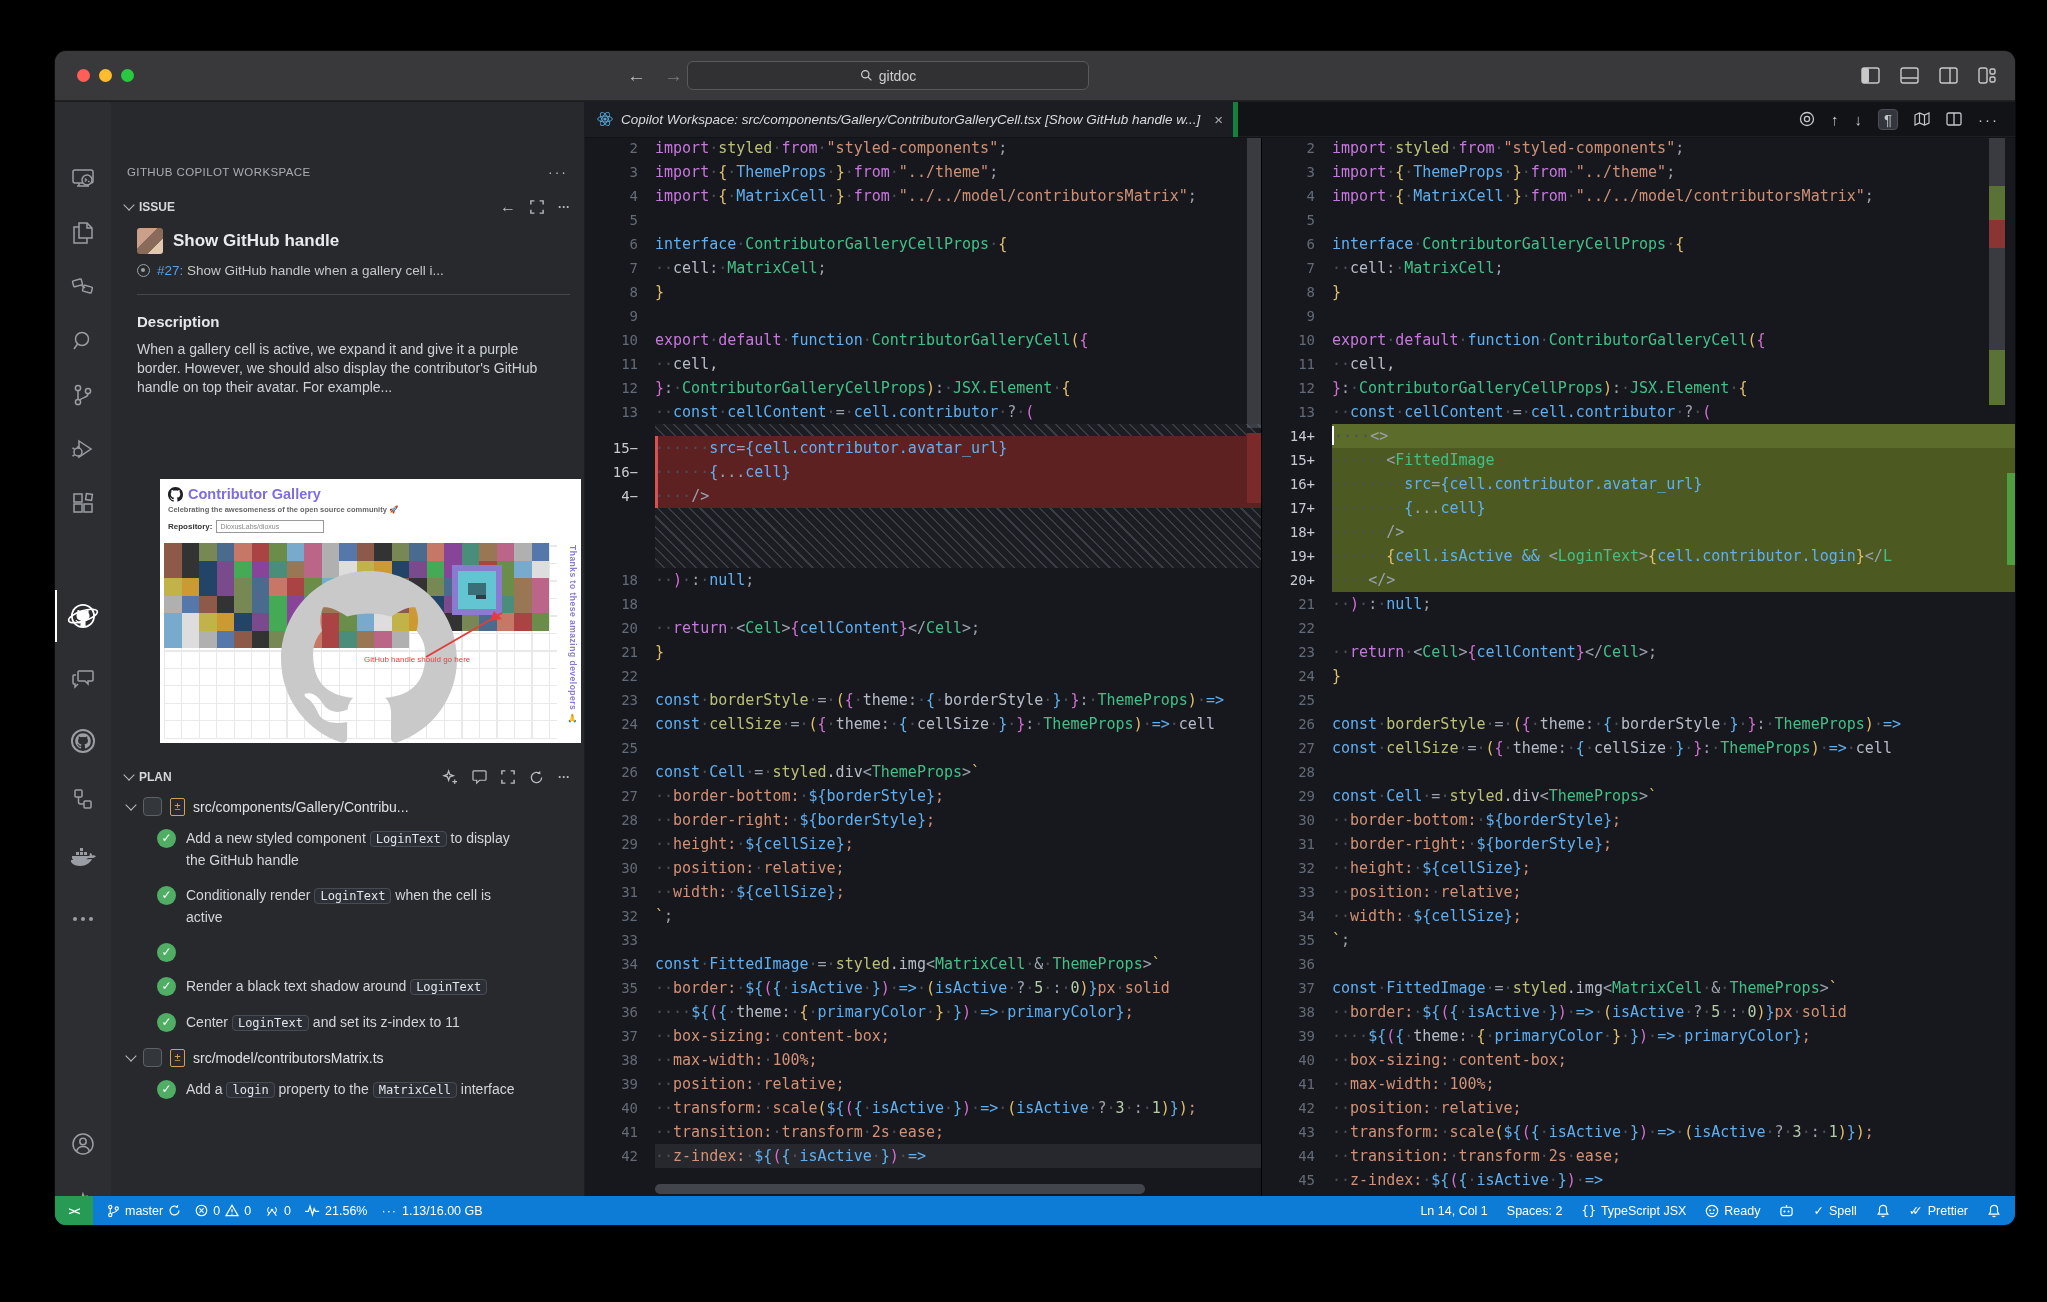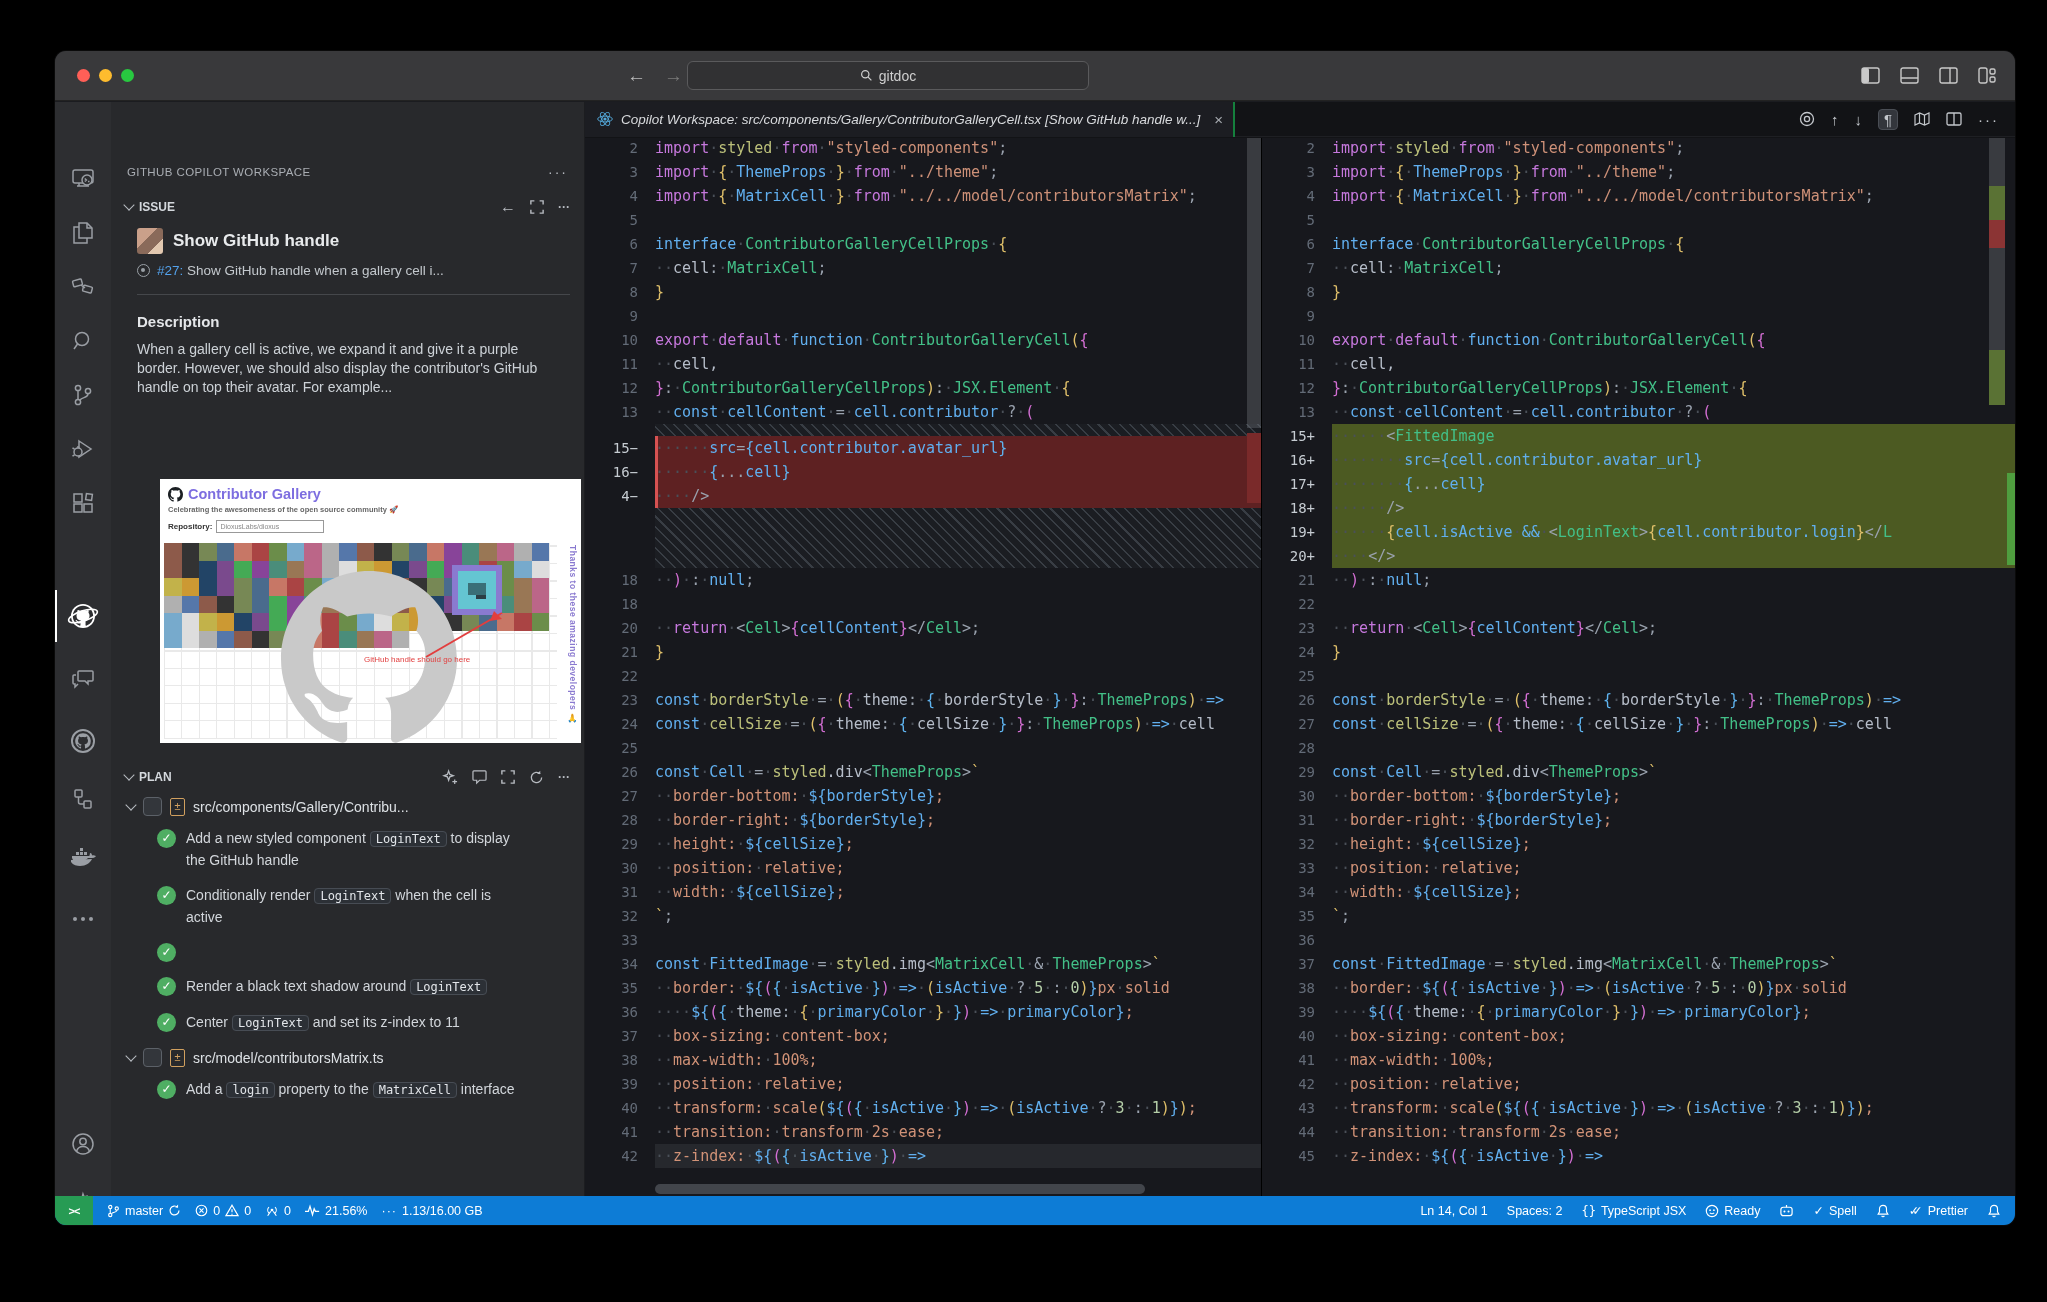--- a/index.html
+++ b/index.html
@@ -61,21 +61,21 @@
   .plan-group{display:flex;align-items:center;gap:8px;padding:7px 10px 5px 16px;font-size:14px;color:#dde1e5}
   .cbx{width:19px;height:19px;border:1px solid #5c6168;border-radius:4px;background:#33363b;flex:none}
   .difffile{width:15px;height:18px;border:1.5px solid #d1a05f;border-radius:2px;color:#d1a05f;font-size:11px;line-height:15px;text-align:center;flex:none}
   .plan-item{display:flex;gap:10px;padding:7px 16px 7px 46px;font-size:14px;line-height:21px;color:#d2d6db}
   .gcheck{width:19px;height:19px;border-radius:50%;background:#4fae63;color:#fff;font-size:12px;line-height:19px;text-align:center;flex:none;margin-top:1px}
   .chip{font-family:"DejaVu Sans Mono",monospace;font-size:12px;background:#2c3036;border:1px solid #474c54;border-radius:4px;padding:0 5px;color:#e2e5e9;white-space:nowrap}
   .ptext{max-width:340px}
   
   .editor{flex:1;background:#121316;position:relative;overflow:hidden}
   .tabbar{height:35px;display:flex;align-items:center;background:#121316;border-bottom:1px solid #1e1f23}
-  .tab{height:35px;display:flex;align-items:center;gap:8px;padding:0 10px 0 12px;background:#1c1d22;color:#d8dadd;font-size:13.5px;font-style:italic;border-right:2px solid #15803d}
+  .tab{height:35px;display:flex;align-items:center;gap:8px;padding:0 10px 0 12px;background:#1c1d22;color:#d8dadd;font-size:13.5px;font-style:italic;border-right:5px solid #15803d}
   .tab .close{font-style:normal;color:#a7abb0;margin-left:6px;font-size:15px}
   .ed-tools{margin-left:auto;display:flex;align-items:center;gap:16px;color:#c3c7cc;padding-right:16px;font-size:15px}
   .pilcrow{background:#33363c;border:1px solid #4a4e55;border-radius:4px;padding:0 5px;line-height:19px}
   .panes{position:absolute;top:36px;left:0;right:0;bottom:0;display:flex}
   .pane{position:relative;overflow:hidden;background:#17181d}
   .pane.left{width:677px;border-right:1px solid #000}
   .pane.right{flex:1}
   .code{position:absolute;top:-2px;left:0;right:0;font-family:"DejaVu Sans Mono",monospace;font-size:15px}
   .crow{display:flex;height:24px;line-height:24px;white-space:pre}
   .gut{width:70px;flex:none;text-align:right;padding-right:17px;color:#636b77;font-size:14px}
@@ -599,20 +599,21 @@
               <div class="crow"><span class="gut">4</span><span class="ctext"><span style="color: rgb(198, 120, 221);">import</span><span class="ws">·</span><span style="color: rgb(224, 192, 106);">{</span><span class="ws">·</span><span style="color: rgb(97, 175, 239);">MatrixCell</span><span class="ws">·</span><span style="color: rgb(224, 192, 106);">}</span><span class="ws">·</span><span style="color: rgb(198, 120, 221);">from</span><span class="ws">·</span><span style="color: rgb(206, 145, 120);">"../../model/contributorsMatrix"</span><span style="color: rgb(154, 162, 174);">;</span></span></div>
               <div class="crow"><span class="gut">5</span><span class="ctext"></span></div>
               <div class="crow"><span class="gut">6</span><span class="ctext"><span style="color: rgb(97, 175, 239);">interface</span><span class="ws">·</span><span style="color: rgb(67, 192, 136);">ContributorGalleryCellProps</span><span class="ws">·</span><span style="color: rgb(224, 192, 106);">{</span></span></div>
               <div class="crow"><span class="gut">7</span><span class="ctext"><span class="ws">··</span><span style="color: rgb(182, 189, 201);">cell</span><span style="color: rgb(154, 162, 174);">:</span><span class="ws">·</span><span style="color: rgb(67, 192, 136);">MatrixCell</span><span style="color: rgb(154, 162, 174);">;</span></span></div>
               <div class="crow"><span class="gut">8</span><span class="ctext"><span style="color: rgb(224, 192, 106);">}</span></span></div>
               <div class="crow"><span class="gut">9</span><span class="ctext"></span></div>
               <div class="crow"><span class="gut">10</span><span class="ctext"><span style="color: rgb(198, 120, 221);">export</span><span class="ws">·</span><span style="color: rgb(198, 120, 221);">default</span><span class="ws">·</span><span style="color: rgb(97, 175, 239);">function</span><span class="ws">·</span><span style="color: rgb(67, 192, 136);">ContributorGalleryCell</span><span style="color: rgb(224, 192, 106);">(</span><span style="color: rgb(212, 111, 212);">{</span></span></div>
               <div class="crow"><span class="gut">11</span><span class="ctext"><span class="ws">··</span><span style="color: rgb(182, 189, 201);">cell,</span></span></div>
               <div class="crow"><span class="gut">12</span><span class="ctext"><span style="color: rgb(212, 111, 212);">}</span><span style="color: rgb(154, 162, 174);">:</span><span class="ws">·</span><span style="color: rgb(67, 192, 136);">ContributorGalleryCellProps</span><span style="color: rgb(224, 192, 106);">)</span><span style="color: rgb(154, 162, 174);">:</span><span class="ws">·</span><span style="color: rgb(67, 192, 136);">JSX.Element</span><span class="ws">·</span><span style="color: rgb(224, 192, 106);">{</span></span></div>
               <div class="crow"><span class="gut">13</span><span class="ctext"><span class="ws">··</span><span style="color: rgb(97, 175, 239);">const</span><span class="ws">·</span><span style="color: rgb(97, 175, 239);">cellContent</span><span class="ws">·</span><span style="color: rgb(154, 162, 174);">=</span><span class="ws">·</span><span style="color: rgb(97, 175, 239);">cell.contributor</span><span class="ws">·</span><span style="color: rgb(154, 162, 174);">?</span><span class="ws">·</span><span style="color: rgb(212, 111, 212);">(</span></span></div>
+              <div class="crow add cur"><span class="gut">14+</span><span class="ctext"><span class="cursor"></span><span class="ws">····</span><span style="color: rgb(154, 162, 174);">&lt;&gt;</span></span></div>
               <div class="crow add"><span class="gut">15+</span><span class="ctext"><span class="ws">······</span><span style="color: rgb(154, 162, 174);">&lt;</span><span style="color: rgb(67, 192, 136);">FittedImage</span></span></div>
               <div class="crow add"><span class="gut">16+</span><span class="ctext"><span class="ws">········</span><span style="color: rgb(97, 175, 239);">src</span><span style="color: rgb(154, 162, 174);">=</span><span style="color: rgb(95, 180, 240);">{</span><span style="color: rgb(97, 175, 239);">cell.contributor.avatar_url</span><span style="color: rgb(95, 180, 240);">}</span></span></div>
               <div class="crow add"><span class="gut">17+</span><span class="ctext"><span class="ws">········</span><span style="color: rgb(95, 180, 240);">{</span><span style="color: rgb(154, 162, 174);">...</span><span style="color: rgb(97, 175, 239);">cell</span><span style="color: rgb(95, 180, 240);">}</span></span></div>
               <div class="crow add"><span class="gut">18+</span><span class="ctext"><span class="ws">······</span><span style="color: rgb(154, 162, 174);">/&gt;</span></span></div>
               <div class="crow add"><span class="gut">19+</span><span class="ctext"><span class="ws">······</span><span style="color: rgb(224, 192, 106);">{</span><span style="color: rgb(97, 175, 239);">cell.isActive</span><span class="ws">·</span><span style="color: rgb(97, 175, 239);">&amp;&amp;</span><span class="ws">·</span><span style="color: rgb(154, 162, 174);">&lt;</span><span style="color: rgb(67, 192, 136);">LoginText</span><span style="color: rgb(154, 162, 174);">&gt;</span><span style="color: rgb(224, 192, 106);">{</span><span style="color: rgb(97, 175, 239);">cell.contributor.login</span><span style="color: rgb(224, 192, 106);">}</span><span style="color: rgb(154, 162, 174);">&lt;/</span><span style="color: rgb(67, 192, 136);">L</span></span></div>
               <div class="crow add"><span class="gut">20+</span><span class="ctext"><span class="ws">····</span><span style="color: rgb(154, 162, 174);">&lt;/&gt;</span></span></div>
               <div class="crow"><span class="gut">21</span><span class="ctext"><span class="ws">··</span><span style="color: rgb(212, 111, 212);">)</span><span class="ws">·</span><span style="color: rgb(154, 162, 174);">:</span><span class="ws">·</span><span style="color: rgb(97, 175, 239);">null</span><span style="color: rgb(154, 162, 174);">;</span></span></div>
               <div class="crow"><span class="gut">22</span><span class="ctext"></span></div>
               <div class="crow"><span class="gut">23</span><span class="ctext"><span class="ws">··</span><span style="color: rgb(198, 120, 221);">return</span><span class="ws">·</span><span style="color: rgb(154, 162, 174);">&lt;</span><span style="color: rgb(67, 192, 136);">Cell</span><span style="color: rgb(154, 162, 174);">&gt;</span><span style="color: rgb(212, 111, 212);">{</span><span style="color: rgb(97, 175, 239);">cellContent</span><span style="color: rgb(212, 111, 212);">}</span><span style="color: rgb(154, 162, 174);">&lt;/</span><span style="color: rgb(67, 192, 136);">Cell</span><span style="color: rgb(154, 162, 174);">&gt;;</span></span></div>
               <div class="crow"><span class="gut">24</span><span class="ctext"><span style="color: rgb(224, 192, 106);">}</span></span></div>

